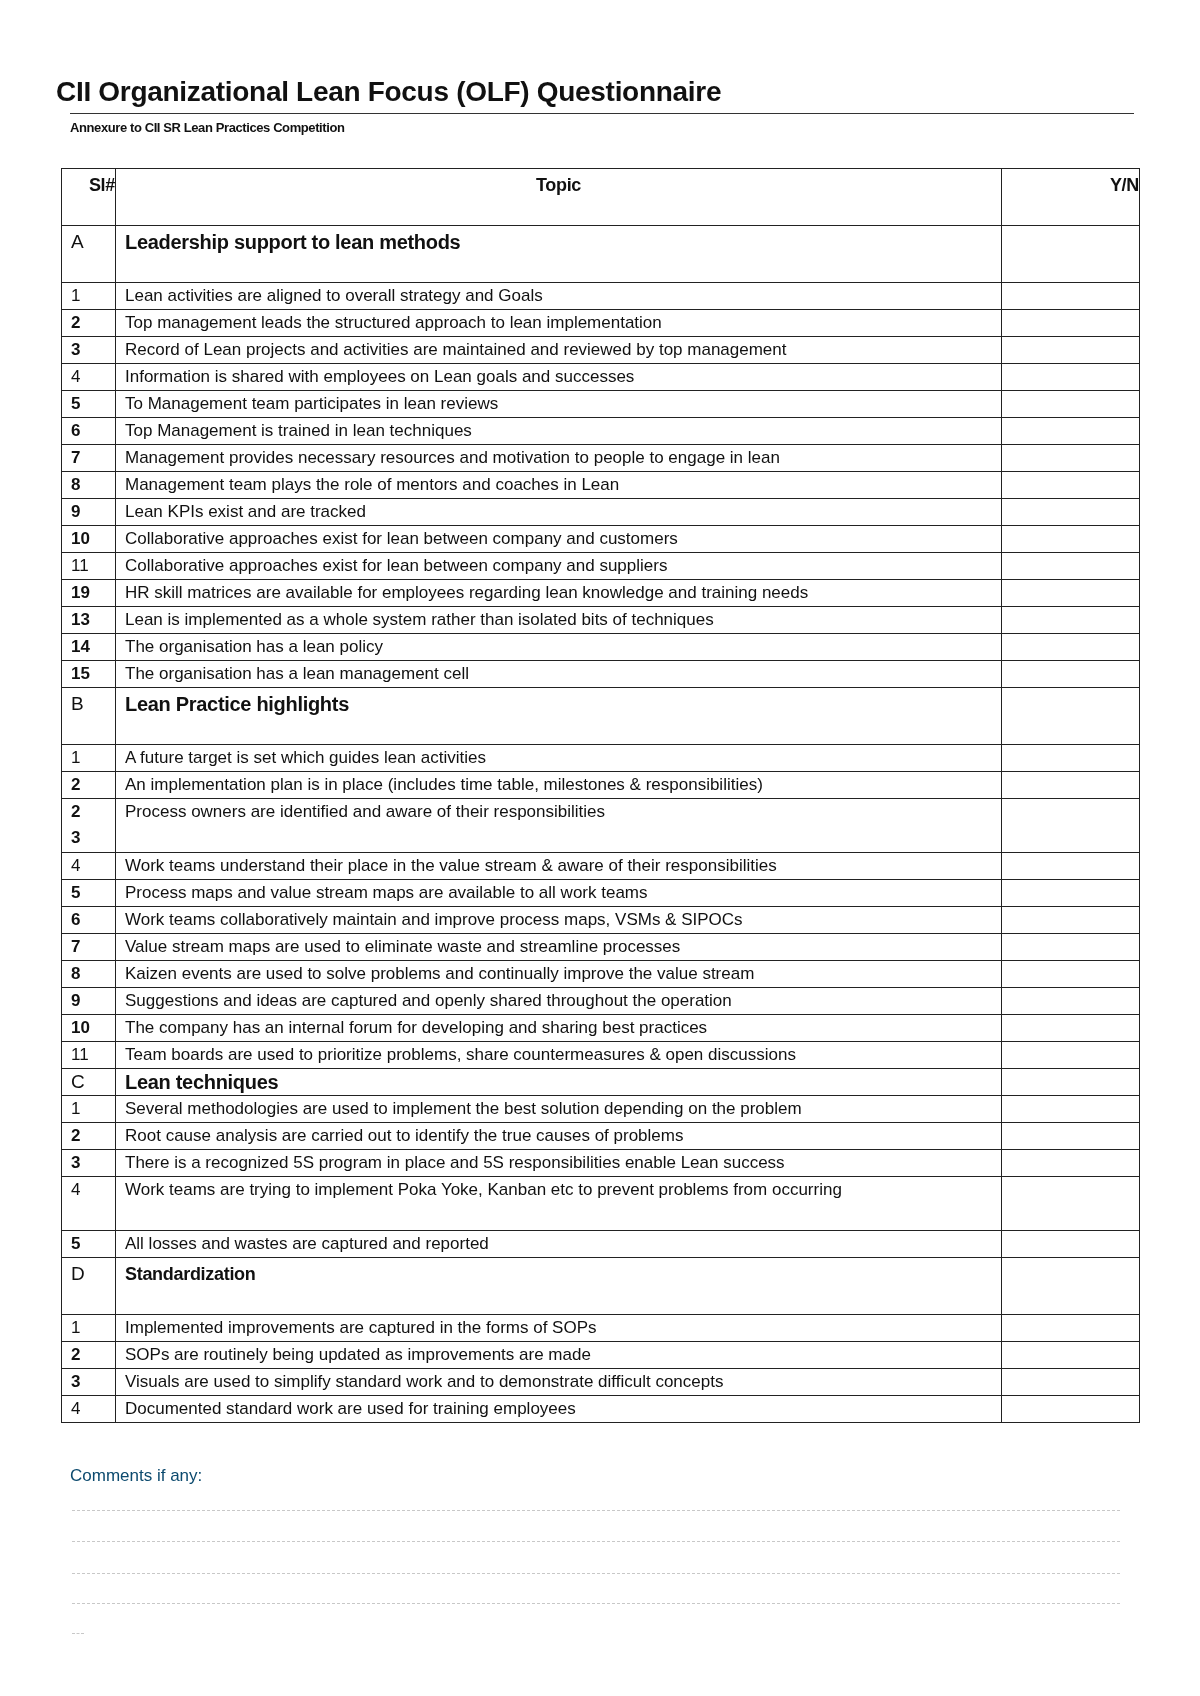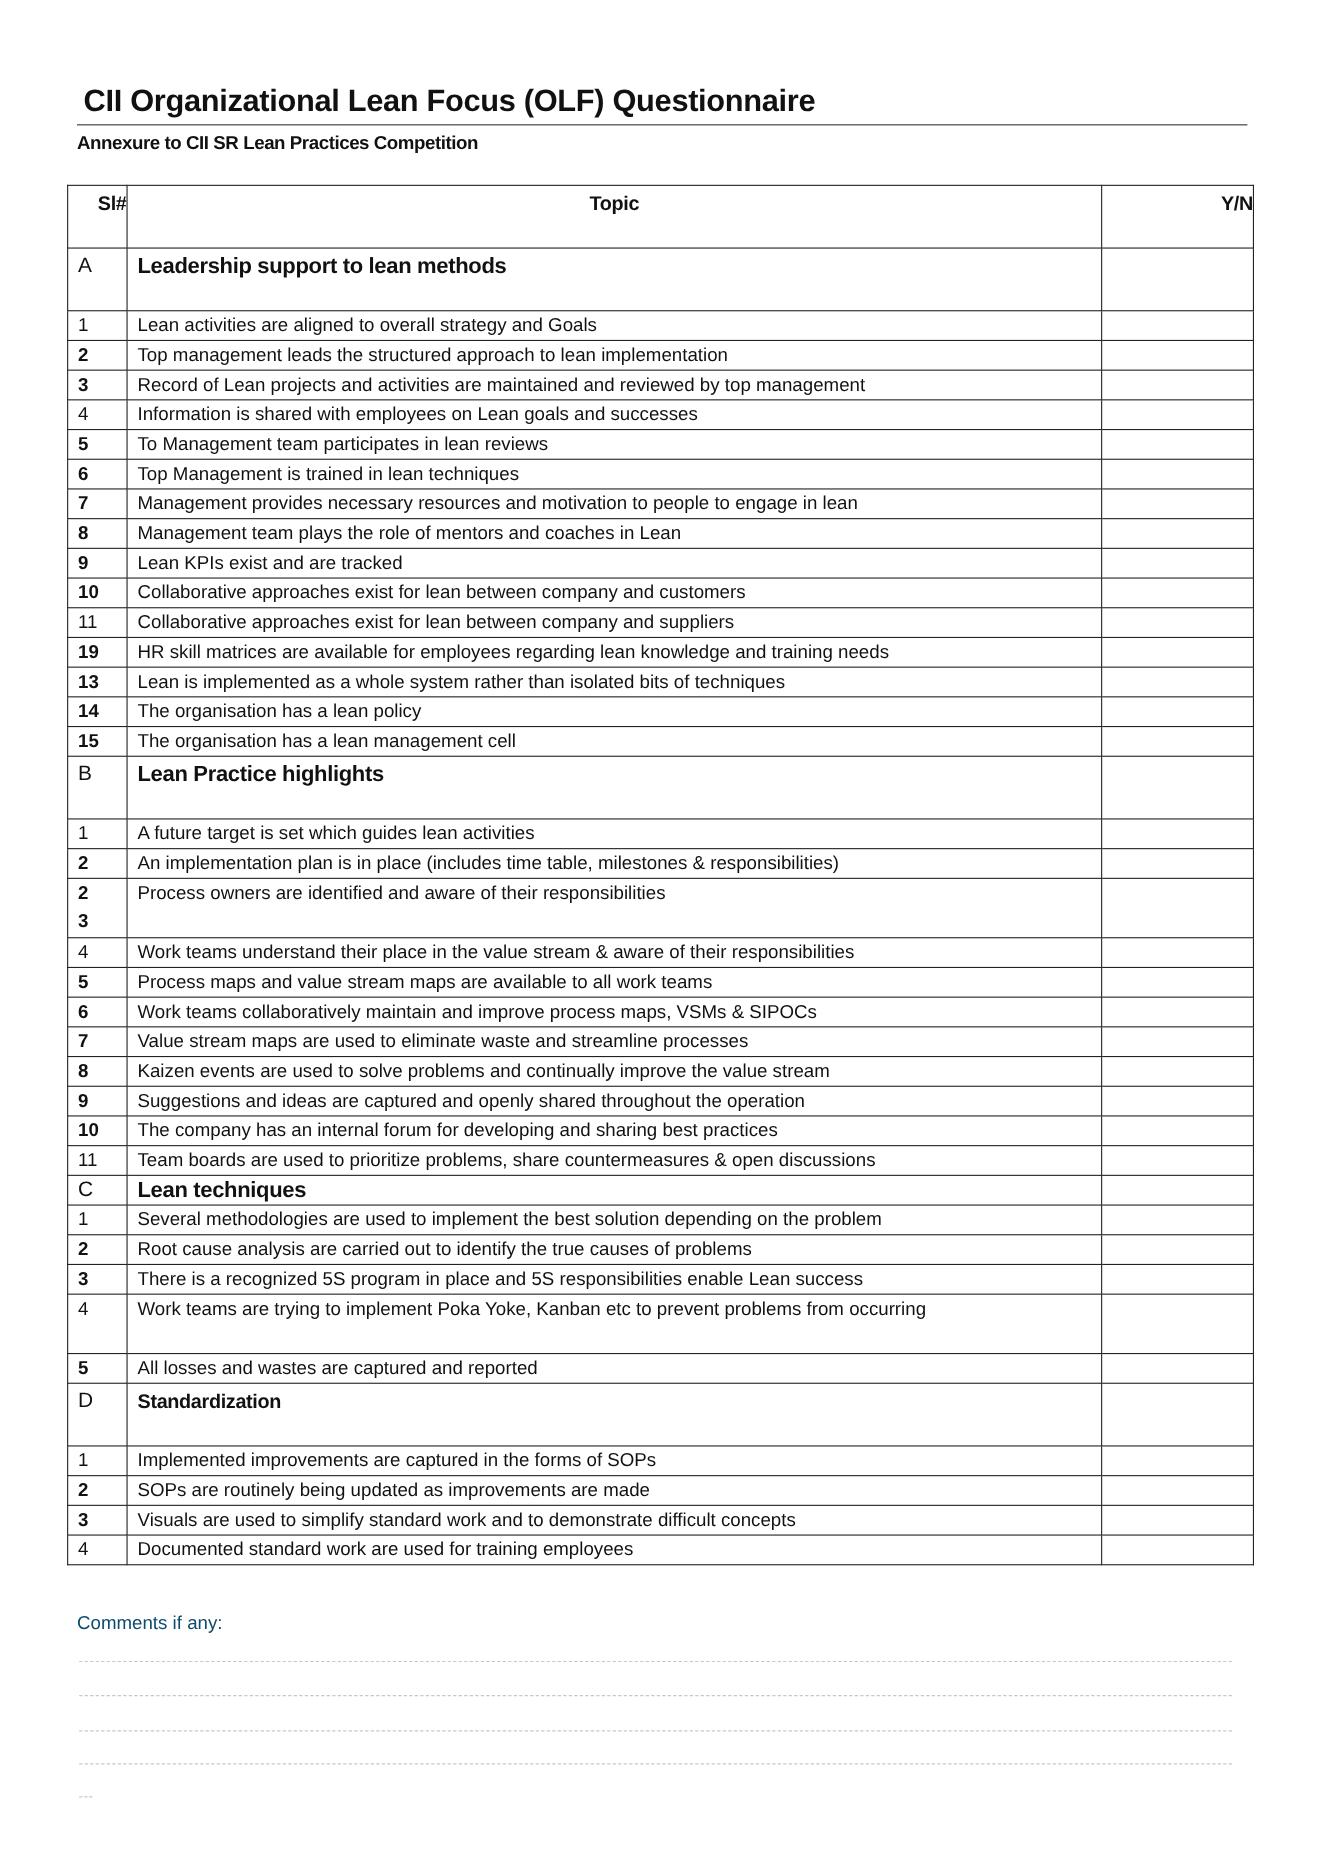--- a/index.html
+++ b/index.html
@@ -1,31 +1,31 @@
 <!DOCTYPE html>
 <html><head>
   <meta charset="utf-8">
   <style>
     html, body { margin: 0; padding: 0; background: #ffffff; }
     body {
       width: 1200px; height: 1696px; position: relative; overflow: hidden;
       font-family: "Liberation Sans", "DejaVu Sans", sans-serif; color: #111;
     }
     .page-title {
-      position: absolute; left: 76px; top: 76px;
+      position: absolute; left: 56px; top: 76px;
       font-size: 28px; font-weight: bold; letter-spacing: -0.3px; color: #111;
       white-space: nowrap;
     }
     .title-rule {
       position: absolute; left: 70px; top: 113px; width: 1064px; height: 0;
       border-top: 1.5px solid #333;
     }
     .page-subtitle {
       position: absolute; left: 70px; top: 120px;
-      font-size: 17px; font-weight: bold; letter-spacing: -0.4px; color: #111;
+      font-size: 13px; font-weight: bold; letter-spacing: -0.4px; color: #111;
       white-space: nowrap;
     }
     table.q {
       position: absolute; left: 61px; top: 168px; width: 1078px;
       border-collapse: collapse; table-layout: fixed;
     }
     table.q td, table.q th {
       border: 1.4px solid #222; padding: 0 0 0 9px; vertical-align: top;
       font-size: 17px; line-height: 26px; font-weight: normal; text-align: left;
       overflow: hidden; white-space: nowrap;

